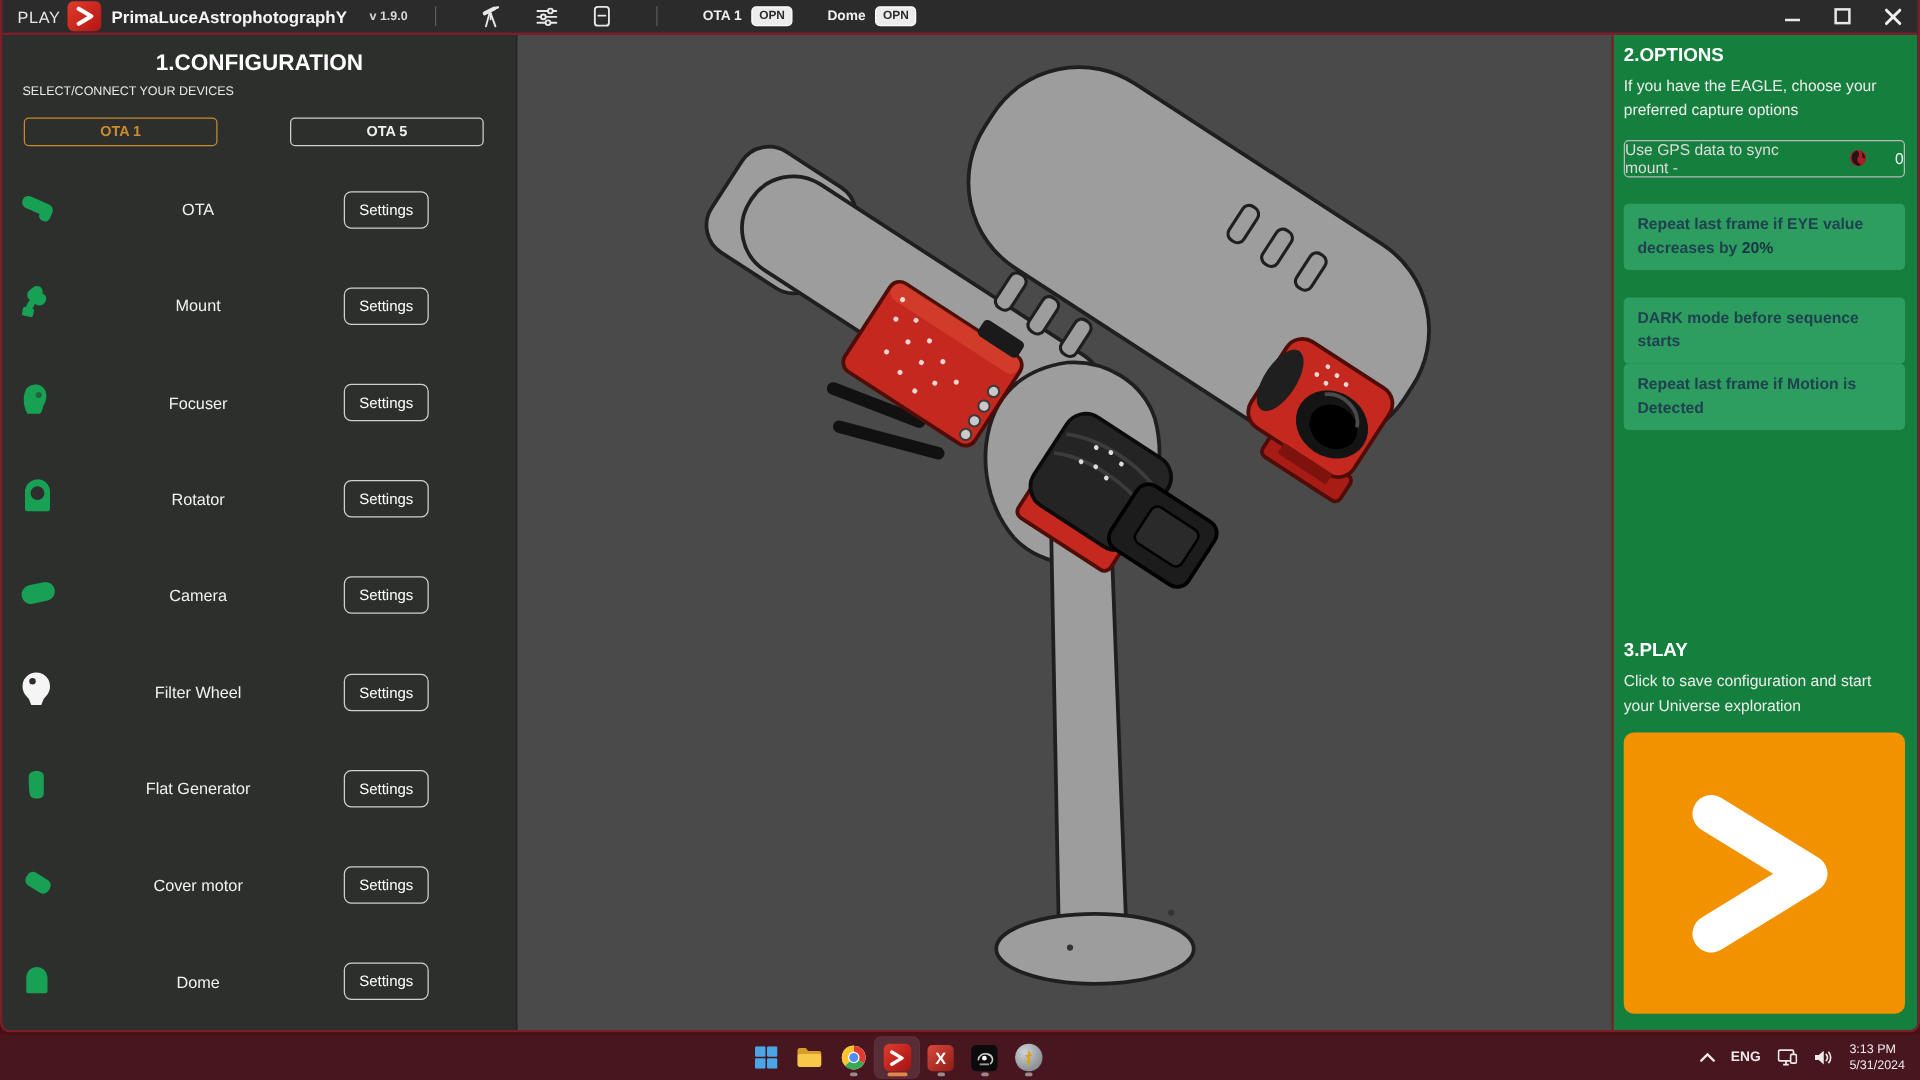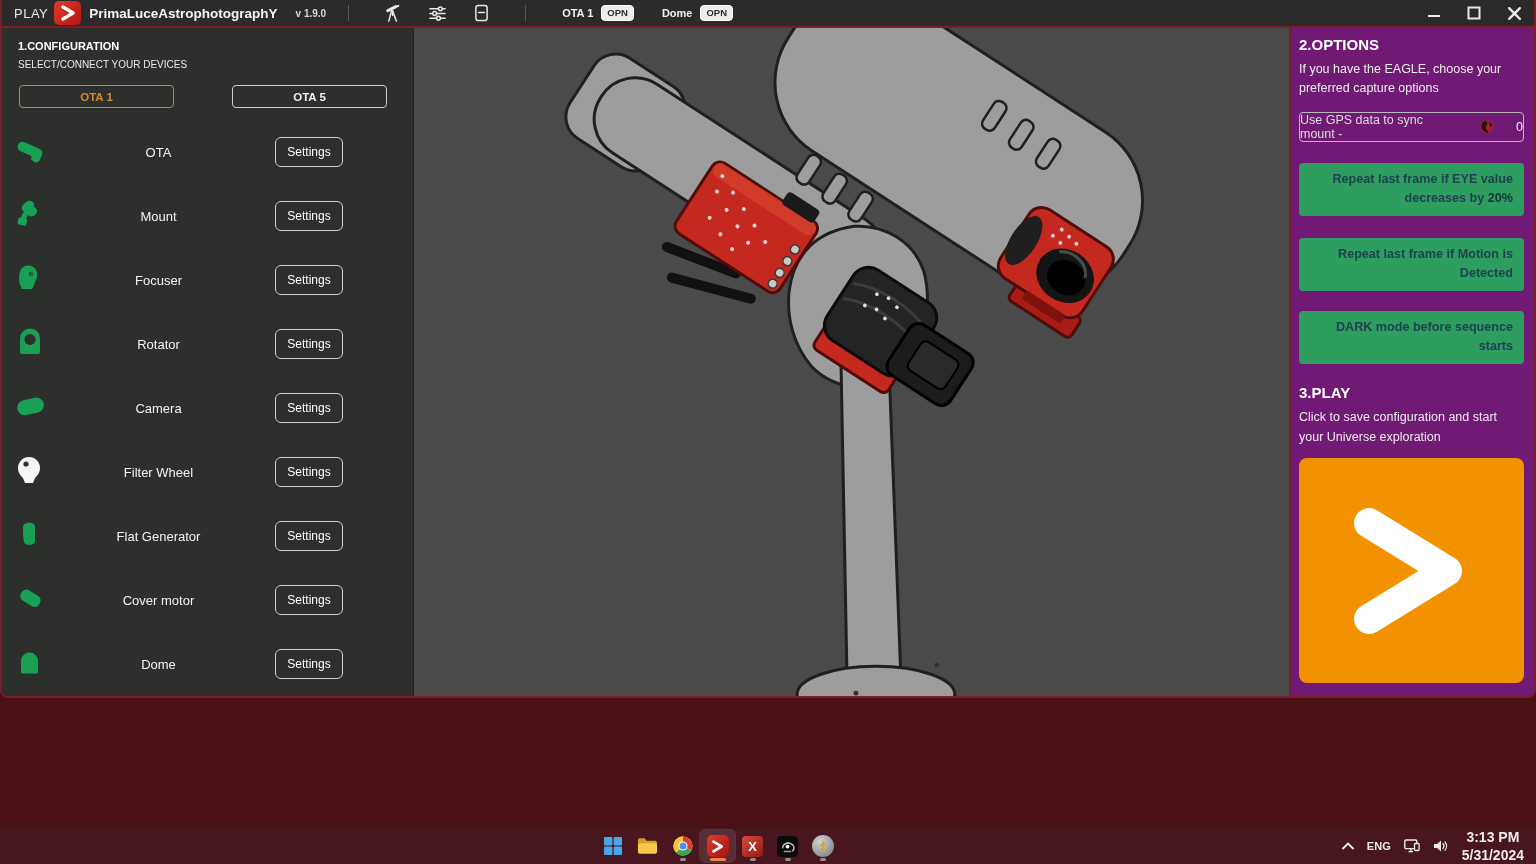--- a/index.html
+++ b/index.html
@@ -5,21 +5,21 @@
   * { margin:0; padding:0; box-sizing:border-box; }
   html,body { width:1536px; height:864px; overflow:hidden; }
   body {
     font-family:"Liberation Sans", sans-serif;
     background:#4a1016;
     color:#f0f0f0;
     position:relative;
   }
   
   .window {
-    position:absolute; left:0; top:0; width:1536px; height:698px;
+    position:absolute; left:0; top:0; width:1536px; height:826px;
     background:#2b2b2b;
     border:2px solid #7a1f2a; border-top:none;
     border-radius:0 0 8px 8px;
     display:flex; flex-direction:column;
     overflow:hidden;
   }
   
   .titlebar {
     height:28px; background:#2b2b2b; flex:0 0 28px;
     display:flex; align-items:center;
@@ -48,21 +48,21 @@
   .winctl .ctl { width:40px; height:100%; display:flex; align-items:center; justify-content:center; cursor:pointer; }
   
   .main-row { flex:1; display:flex; min-height:0; }
   
   .sidebar {
     width:412px; flex:0 0 412px; background:#2c2f2c;
     display:flex; flex-direction:column;
     border-right:1px solid #222;
   }
   .sb-header { padding:12px 16px 0 16px; }
-  .sb-title { font-size:11px; font-weight:bold; color:#fff; margin-bottom:7px; }
+  .sb-title { font-size:18px; font-weight:bold; color:#fff; margin-bottom:7px;text-align:center; }
   .sb-subtitle { font-size:10px; color:#e9e9e9; margin-left:-8px; padding-left:8px; margin-bottom:15px; }
   .sb-tabs { display:flex; justify-content:space-between; padding:0 10px 0 1px; margin-bottom:8px; }
   .sb-tab {
     width:155px; height:23px; border-radius:4px; background:transparent;
     font-size:11.5px; font-weight:bold; display:flex; align-items:center; justify-content:center;
     cursor:pointer; font-family:"Liberation Sans",sans-serif;
   }
   .sb-tab.active { border:1px solid #c8882d; color:#cf8c2e; }
   .sb-tab.inactive { border:1px solid #cfcfcf; color:#f0f0f0; }
   .device-list { flex:1; display:flex; flex-direction:column; padding-top:4px; }
@@ -81,36 +81,36 @@
   .disconnect-btn {
     background:transparent; border:1px solid #d0d0d0; border-radius:6px;
     color:#fff; font-size:12.5px; font-weight:600; padding:7px 16px; letter-spacing:.3px;
     cursor:pointer; font-family:"Liberation Sans",sans-serif;
   }
   
   .viewport { flex:1; background:#4a4a4a; position:relative; overflow:hidden; }
   .viewport svg { display:block; width:100%; height:100%; }
   
   .rightpanel {
-    width:245px; flex:0 0 245px; background:#701a75;
+    width:245px; flex:0 0 245px; background:#15803d;
     border-left:2px solid #7a1f2a;
     padding:8px 10px 13px 8px;
     display:flex; flex-direction:column;
   }
   .rp-title { font-size:15px; font-weight:bold; color:#fff; margin-bottom:7px; }
   .rp-desc { font-size:12.5px; color:#ededed; line-height:1.55; margin-bottom:13px; }
   .gps-box {
     height:30px; border:1px solid #b9b9b9; border-radius:4px;
     display:flex; align-items:center; justify-content:flex-start; gap:22px;
     font-size:12.5px; color:#dcdcdc; margin-bottom:21px; cursor:pointer;
   }
   .gps-val { color:#f2f2f2; font-size:12.5px; }
   .green-btn {
     background:#2d9e5f; border:none; border-radius:4px; width:100%;
-    text-align:right; padding:7px 11px; color:#1f4150;
+    text-align:left; padding:7px 11px; color:#1f4150;
     font-size:12.6px; font-weight:600; line-height:1.55; cursor:pointer;
     font-family:"Liberation Sans",sans-serif;
   }
   .green-btn b { font-weight:bold; color:#173442; }
   .gb1 { margin-bottom:22px; min-height:48px; }
   .gb2 { margin-bottom:20px; min-height:48px; }
   .gb3 { min-height:32px; }
   .play-section { margin-top:auto; }
   .play-btn {
     width:100%; height:225px; background:#f39200; border:none; border-radius:8px;
@@ -128,21 +128,21 @@
   .tk-slot.active { background:rgba(255,255,255,0.10); outline:1px solid rgba(255,255,255,0.12); }
   .tk-ind { position:absolute; bottom:1px; width:6px; height:3px; border-radius:2px; background:#9a8a8d; }
   .tk-ind.active { width:16px; background:#e8834a; }
   .appicon { width:22px; height:22px; display:flex; align-items:center; justify-content:center; }
   .play-app { width:22px; height:22px; border-radius:5px; background:linear-gradient(135deg,#e23b2b,#a31212); display:flex; align-items:center; justify-content:center; }
   .x-app { width:21px; height:21px; border-radius:4px; background:linear-gradient(135deg,#d8493c,#8f1b14); display:flex; align-items:center; justify-content:center; color:#fff; font-weight:bold; font-size:13px; }
   .galaxy-app { width:21px; height:21px; border-radius:4px; background:#0b0b0b; display:flex; align-items:center; justify-content:center; }
   .round-app { width:22px; height:22px; border-radius:50%; background:radial-gradient(circle at 35% 30%, #cfd4d9, #8d9298 70%); display:flex; align-items:center; justify-content:center; }
   .tk-tray { position:absolute; right:12px; top:0; height:36px; display:flex; align-items:center; gap:13px; }
   .tray-lang { font-size:11px; color:#f0e9ea; font-weight:600; }
-  .tray-clock { text-align:center; font-size:14px; color:#f0e9ea; line-height:1.3;font-weight:bold; }
+  .tray-clock { text-align:left; font-size:10px; color:#f0e9ea; line-height:1.3; }
   .tray-icon { display:flex; align-items:center; }
 </style>
 </head>
 <body>
 
 <div class="window">
 
   <div class="titlebar">
     <span class="tb-appname">PLAY</span>
     <span class="tb-logo">
@@ -471,22 +471,22 @@
           <svg width="15" height="15" viewBox="0 0 16 16">
               <circle cx="8" cy="8" r="7" fill="#a32029"></circle>
               <path d="M7 1.5 C9 3 9.5 5 8 7 C6.5 9 7 11 9 12.5 C10 13.5 10 14 9.5 14.6 C6 14.2 2.5 11.5 2.5 8 C2.5 4.5 4.5 2.2 7 1.5 Z" fill="#241216"></path>
               <path d="M11 3 C12.8 4 14 6 13.8 8.2 C12.5 8.5 11.5 7.5 11.5 6 C11.5 4.8 11 3.8 11 3 Z" fill="#241216"></path>
             </svg>
         </span>
         <span class="gps-val">0</span>
       </div>
 
       <button class="green-btn gb1"><span>Repeat last frame if EYE value decreases by </span><b>20%</b></button>
+      <button class="green-btn gb3"><span>DARK mode before sequence starts</span><b></b></button>
       <button class="green-btn gb2"><span>Repeat last frame if Motion is Detected</span><b></b></button>
-      <button class="green-btn gb3"><span>DARK mode before sequence starts</span><b></b></button>
 
       <div class="play-section">
         <div class="rp-title">3.PLAY</div>
         <div class="rp-desc" style="margin-bottom:11px;">Click to save configuration and start your Universe exploration</div>
         <button class="play-btn">
           <span style="display:flex;">
             <svg width="130" height="140" viewBox="0 0 130 140">
                 <path d="M22 22 L100 70 L22 118" fill="none" stroke="#ffffff" stroke-width="30" stroke-linecap="round" stroke-linejoin="round"></path>
               </svg>
           </span>

